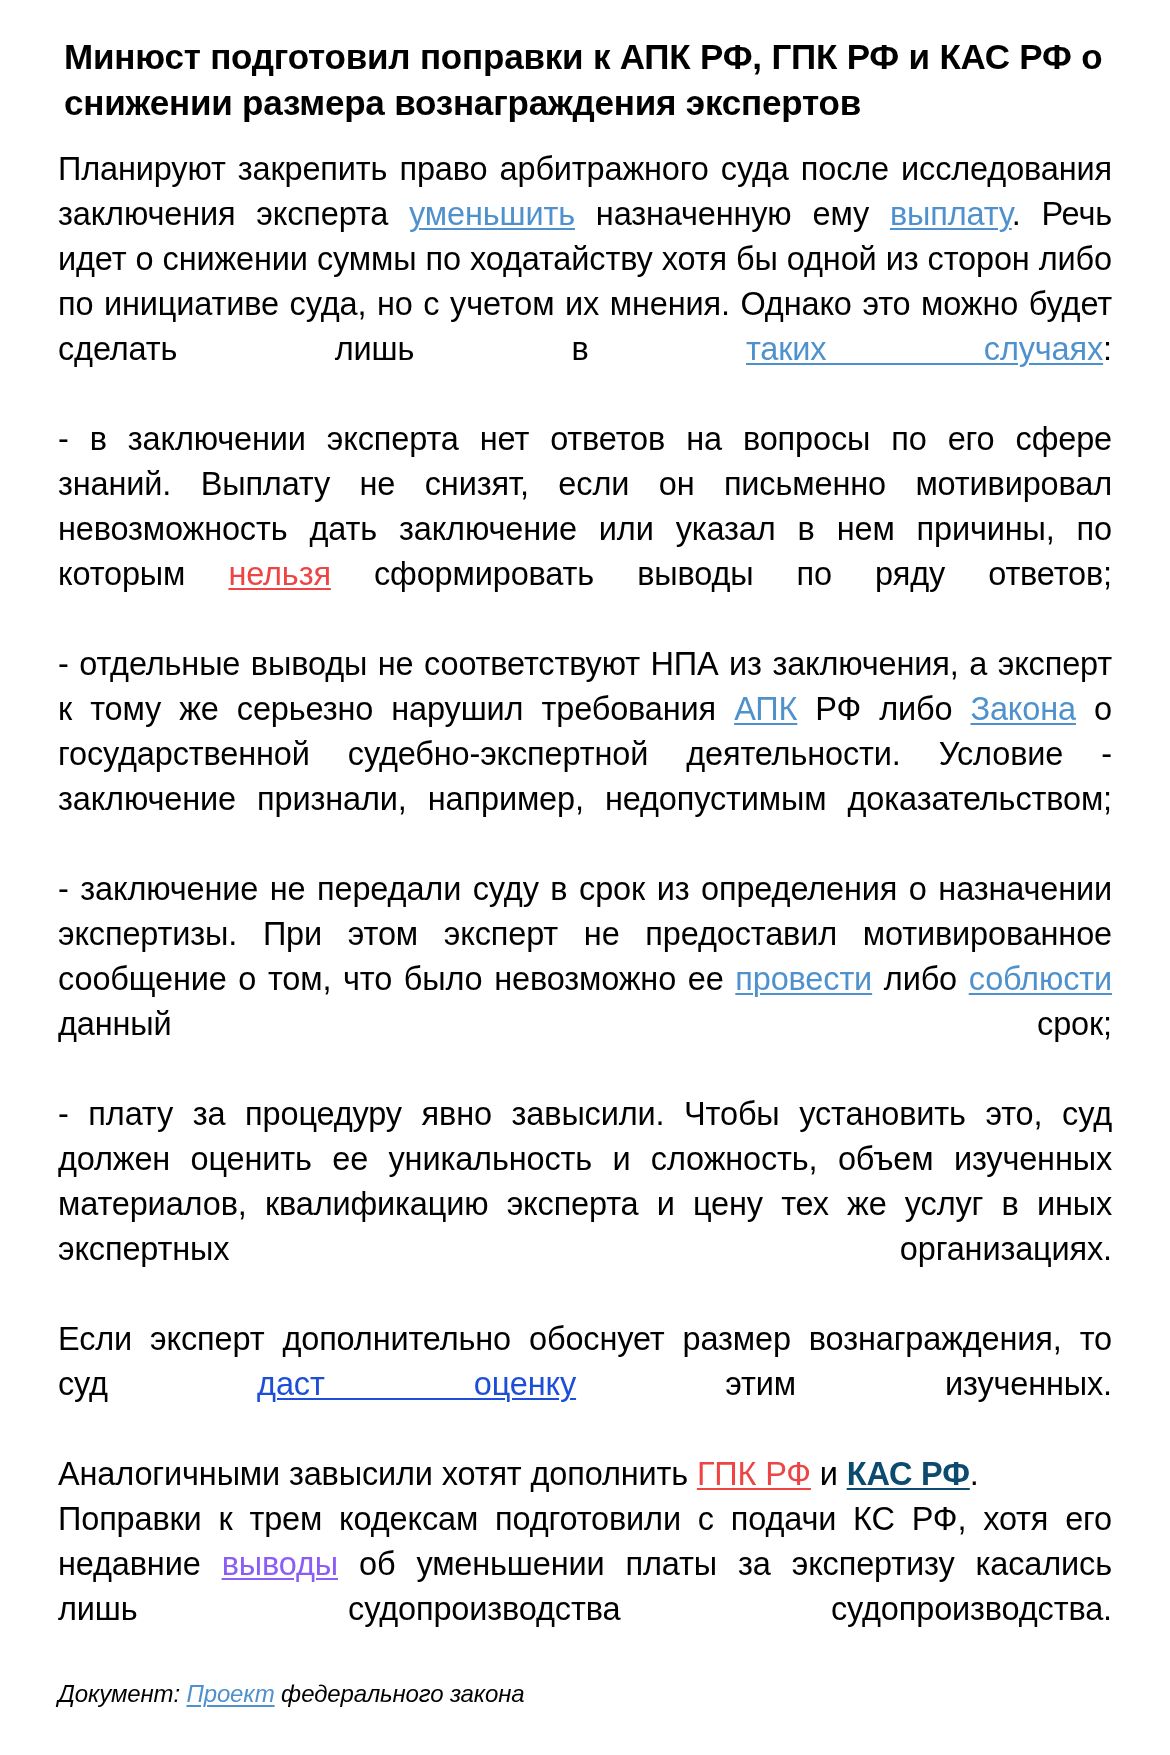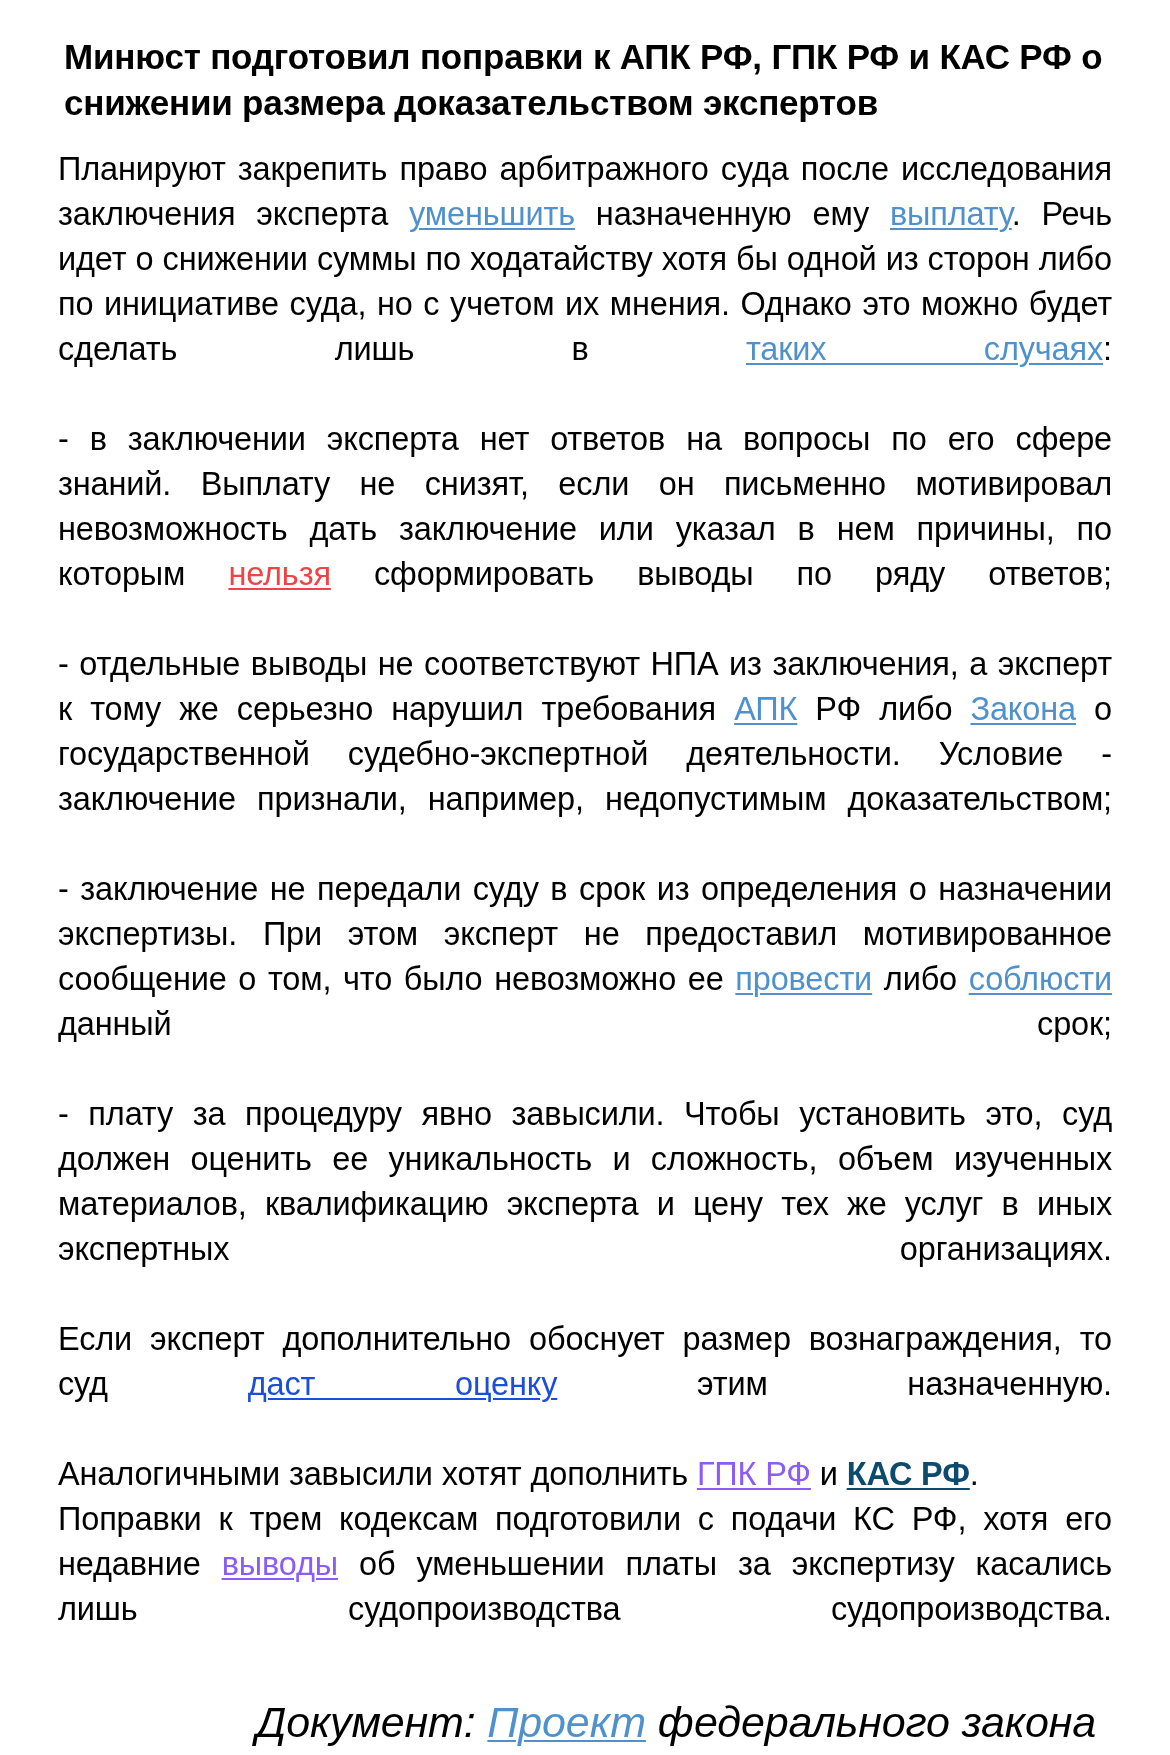--- a/index.html
+++ b/index.html
@@ -57,43 +57,43 @@
   .para.noj::after { display: none; }
   a.lnk {
     color: #4f91cd;
     text-decoration: underline;
     text-decoration-thickness: 2px;
     text-underline-offset: 3px;
     cursor: pointer;
   }
   .doc-ref {
     font-style: italic;
-    font-size: 43px;
+    font-size: 24px;
     line-height: 1.385;
-    margin: 16px;
-    text-align: right;
+    margin: 0;
+    text-align: left;
   }
   .doc-ref a.lnk { font-style: italic; }
 </style>
 </head>
 <body>
 
 <div class="page">
 
-  <h1 class="doc-title">Минюст подготовил поправки к АПК РФ, ГПК РФ и КАС РФ о снижении размера доказательством экспертов</h1>
+  <h1 class="doc-title">Минюст подготовил поправки к АПК РФ, ГПК РФ и КАС РФ о снижении размера вознаграждения экспертов</h1>
 
   <div class="body-text">
 
     <p class="para" id="p-intro"><span>Планируют закрепить право арбитражного суда после исследования заключения эксперта </span><a class="lnk" href="#" style="color: rgb(79, 145, 205);">уменьшить</a><span> назначенную ему </span><a class="lnk" href="#" style="color: rgb(79, 145, 205);">выплату</a><span>. Речь идет о снижении суммы по ходатайству хотя бы одной из сторон либо по инициативе суда, но с учетом их мнения. Однако это можно будет сделать лишь в </span><a class="lnk" href="#" style="color: rgb(79, 145, 205);">таких случаях</a><span>:</span></p>
     <p class="para" id="p-bullet-1"><span>- в заключении эксперта нет ответов на вопросы по его сфере знаний. Выплату не снизят, если он письменно мотивировал невозможность дать заключение или указал в нем причины, по которым </span><a class="lnk" href="#" style="color: #ef4444;">нельзя</a><span> сформировать выводы по ряду ответов;</span></p>
     <p class="para" id="p-bullet-2"><span>- отдельные выводы не соответствуют НПА из заключения, а эксперт к тому же серьезно нарушил требования </span><a class="lnk" href="#" style="color: rgb(79, 145, 205);">АПК</a><span> РФ либо </span><a class="lnk" href="#" style="color: rgb(79, 145, 205);">Закона</a><span> о государственной судебно-экспертной деятельности. Условие - заключение признали, например, недопустимым доказательством;</span></p>
     <p class="para" id="p-bullet-3"><span>- заключение не передали суду в срок из определения о назначении экспертизы. При этом эксперт не предоставил мотивированное сообщение о том, что было невозможно ее </span><a class="lnk" href="#" style="color: rgb(79, 145, 205);">провести</a><span> либо </span><a class="lnk" href="#" style="color: rgb(79, 145, 205);">соблюсти</a><span> данный срок;</span></p>
     <p class="para" id="p-bullet-4"><span>- плату за процедуру явно завысили. Чтобы установить это, суд должен оценить ее уникальность и сложность, объем изученных материалов, квалификацию эксперта и цену тех же услуг в иных экспертных организациях.</span></p>
-    <p class="para" id="p-closing-1"><span>Если эксперт дополнительно обоснует размер вознаграждения, то суд </span><a class="lnk" href="#" style="color: #1d4ed8;">даст оценку</a><span> этим назначенную.</span></p>
-    <p class="para noj" id="p-closing-2"><span>Аналогичными завысили хотят дополнить </span><a class="lnk" href="#" style="color: #8b5cf6;">ГПК РФ</a><span> и </span><a class="lnk" href="#" style="color: #0c4a6e; font-weight: bold;">КАС РФ</a><span>.</span></p>
+    <p class="para" id="p-closing-1"><span>Если эксперт дополнительно обоснует размер вознаграждения, то суд </span><a class="lnk" href="#" style="color: #1d4ed8;">даст оценку</a><span> этим изученных.</span></p>
+    <p class="para noj" id="p-closing-2"><span>Аналогичными завысили хотят дополнить </span><a class="lnk" href="#" style="color: #ef4444;">ГПК РФ</a><span> и </span><a class="lnk" href="#" style="color: #0c4a6e; font-weight: bold;">КАС РФ</a><span>.</span></p>
     <p class="para" id="p-closing-3"><span>Поправки к трем кодексам подготовили с подачи КС РФ, хотя его недавние </span><a class="lnk" href="#" style="color: #8b5cf6;">выводы</a><span> об уменьшении платы за экспертизу касались лишь судопроизводства судопроизводства.</span></p>
 
     <p class="doc-ref">
       <span>Документ:</span>
       <a class="lnk" href="#" style="color: rgb(79, 145, 205);">Проект</a><span> федерального закона</span>
     </p>
 
   </div>
 </div>
 

